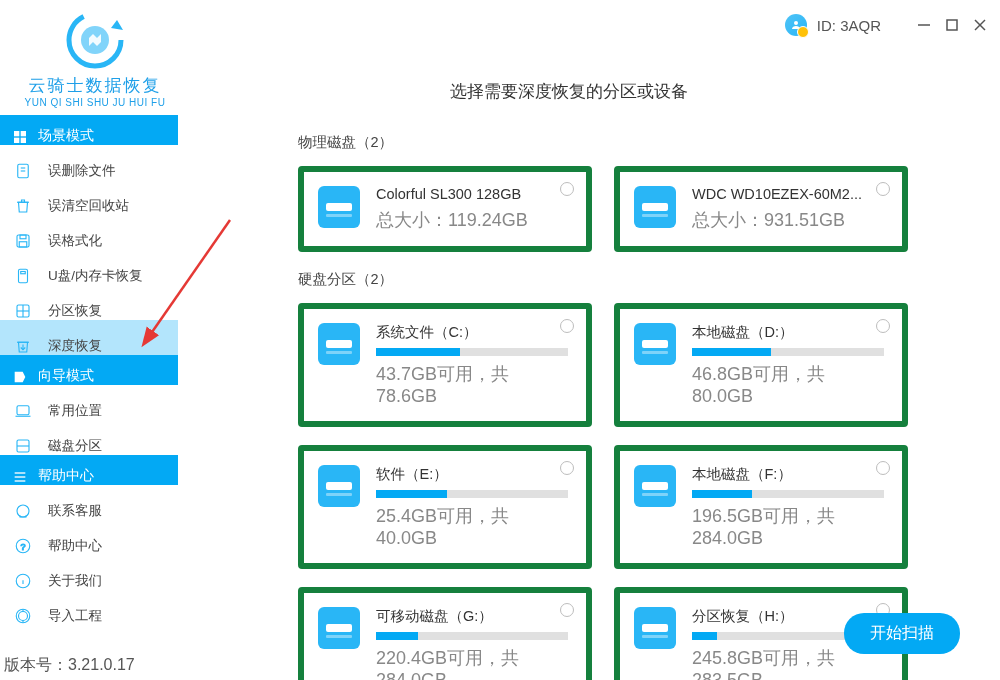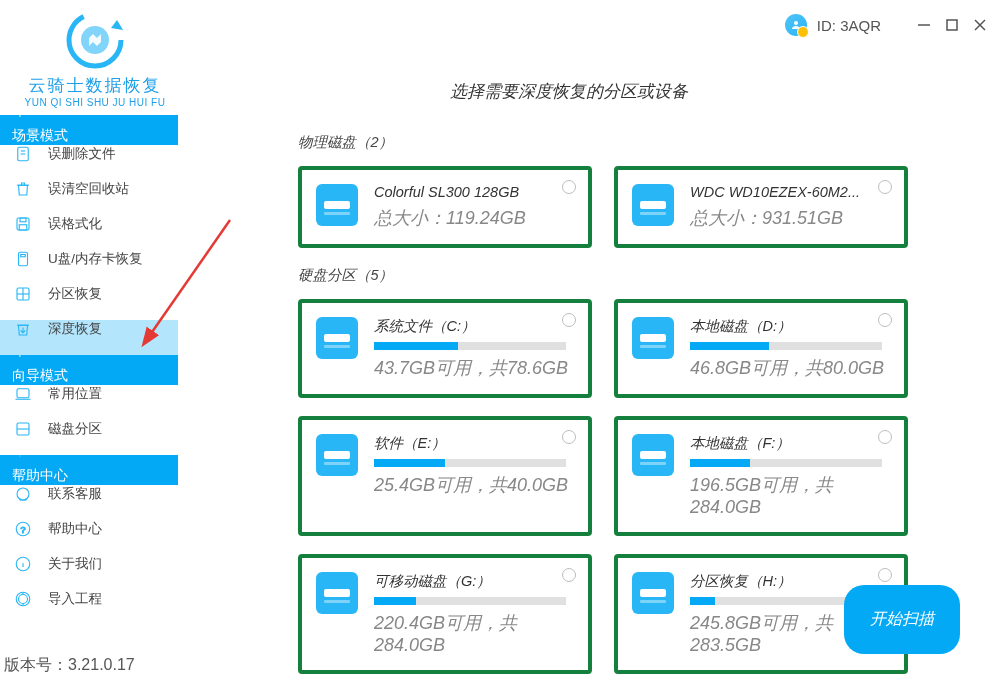--- a/index.html
+++ b/index.html
@@ -10,45 +10,45 @@
 .titlebar .win-btn { width: 20px; height: 20px; display: flex; align-items: center; justify-content: center; cursor: pointer; color: #555; }
 .id-icon { width: 22px; height: 22px; border-radius: 50%; background: linear-gradient(135deg,#4FC3F7,#29B6F6); display:flex; align-items:center; justify-content:center; position: relative; margin-right: 2px; }
 .id-icon::after { content:""; position:absolute; right:-2px; bottom:-2px; width:10px; height:10px; border-radius:50%; background:#FFC107; border:1px solid #fff; }
 
 .logo-area { position: absolute; top: 10px; left: 20px; width: 150px; text-align: center; }
 .logo-circle { width: 60px; height: 60px; margin: 0 auto 4px; }
 .logo-title { font-size: 17px; color: #1E9FE8; font-weight: 500; letter-spacing: 2px; }
 .logo-sub { font-size: 10px; color: #1E9FE8; letter-spacing: 0.5px; }
 
 .sidebar { position: absolute; left: 0; top: 115px; width: 178px; bottom: 20px; background: #fff; }
-.side-header { background: #03A9F4; color: #fff; height: 30px; display: flex; align-items: flex-start; padding-left: 12px; font-size: 14px; gap: 10px; flex-direction: column; }
-.side-item { height: 35px; display: flex; align-items: flex-start; padding-left: 36px; font-size: 13.5px; color: #444; gap: 12px; cursor: pointer; }
+.side-header { background: #03A9F4; color: #fff; height: 30px; display: flex; align-items: flex-end; padding-left: 12px; font-size: 14px; gap: 10px; }
+.side-item { height: 35px; display: flex; align-items: flex-end; padding-left: 36px; font-size: 13.5px; color: #444; gap: 12px; cursor: pointer; }
 .side-item.active { background: #B3E5FC; }
 .side-item .ico { width: 18px; height: 18px; display: flex; align-items: center; justify-content: center; margin-left: -22px; margin-right: 4px; }
 
 .version { position: absolute; left: 4px; bottom: 4px; font-size: 16px; color: #555; }
 
-.main { position: absolute; left: 178px; right: 0; top: 60px; bottom: 0; padding: 20px 40px 0 80px; font-style: italic; }
+.main { position: absolute; left: 178px; right: 0; top: 60px; bottom: 0; padding: 20px 40px 0 80px; }
 .main-title { text-align: center; font-size: 17px; color: #333; margin-bottom: 30px; margin-left: -80px;}
 .section-label { font-size: 14.5px; color: #444; margin: 0 0 14px 40px; }
 
 .card-row { display: flex; gap: 22px; margin-left: 40px; margin-bottom: 18px; }
-.card { width: 294px; border: 4px solid #15803d; border-radius: 4px; padding: 14px 16px 14px 14px; display: flex; gap: 16px; position: relative; cursor: pointer; background:#fff; }
+.card { width: 294px; border: 6px solid #15803d; border-radius: 4px; padding: 14px 16px 14px 14px; display: flex; gap: 16px; position: relative; cursor: pointer; background:#fff; }
 .card .radio { position: absolute; top: 10px; right: 12px; width: 14px; height: 14px; border: 1.5px solid #BDBDBD; border-radius: 50%; }
 .disk-icon { width: 42px; height: 42px; background: #29B6F6; border-radius: 6px; display:flex; align-items:center; justify-content:center; }
 .disk-icon .slot { width: 26px; height: 8px; background: #fff; border-radius: 2px; position: relative; }
 .disk-icon .slot::after { content:""; position:absolute; left:0; bottom:-6px; width:26px; height:3px; background:#fff; border-radius:1px; opacity:0.4; }
 
 .card-body { flex: 1; display: flex; flex-direction: column; gap: 6px; min-width: 0; }
 .card-title { font-size: 14.5px; color: #333; white-space: nowrap; overflow: hidden; text-overflow: ellipsis; }
 .card-sub { font-size: 18px; color: #888; }
 .bar { width: 192px; height: 8px; background: #E0E0E0; border-radius: 0; overflow: hidden; }
 .bar-fill { height: 100%; background: #03A9F4; }
 
-.start-btn { position: absolute; right: 40px; bottom: 26px; background: #03A9F4; color: #fff; font-size: 16px; padding: 24px 26px; border-radius: 20px; cursor: pointer; margin-top: 28px; }
+.start-btn { position: absolute; right: 40px; bottom: 26px; background: #03A9F4; color: #fff; font-size: 16px; padding: 10px 26px; border-radius: 20px; cursor: pointer; margin-top: 28px; }
 
 .arrow-annot { position: absolute; width: 120px; height: 160px; left: 120px; top: 210px; pointer-events: none; }
 
 .hicon { width: 16px; height: 16px; fill: #fff; }
 .sicon { width: 18px; height: 18px; }
 </style>
 </head>
 <body>
 
 <div class="titlebar">
@@ -266,21 +266,21 @@
       <div class="disk-icon">
           <div class="slot"></div>
         </div>
       <div class="card-body">
         <div class="card-title">WDC WD10EZEX-60M2...</div>
         <div class="card-sub">总大小：931.51GB</div>
       </div>
     </div>
   </div>
 
-  <div class="section-label">硬盘分区（5）</div>
+  <div class="section-label">硬盘分区（2）</div>
 
   <div class="card-row">
     <div class="card">
       <span class="radio"></span>
       <div class="disk-icon">
           <div class="slot"></div>
         </div>
       <div class="card-body">
         <div class="card-title">系统文件（C:）</div>
         <div class="bar">

